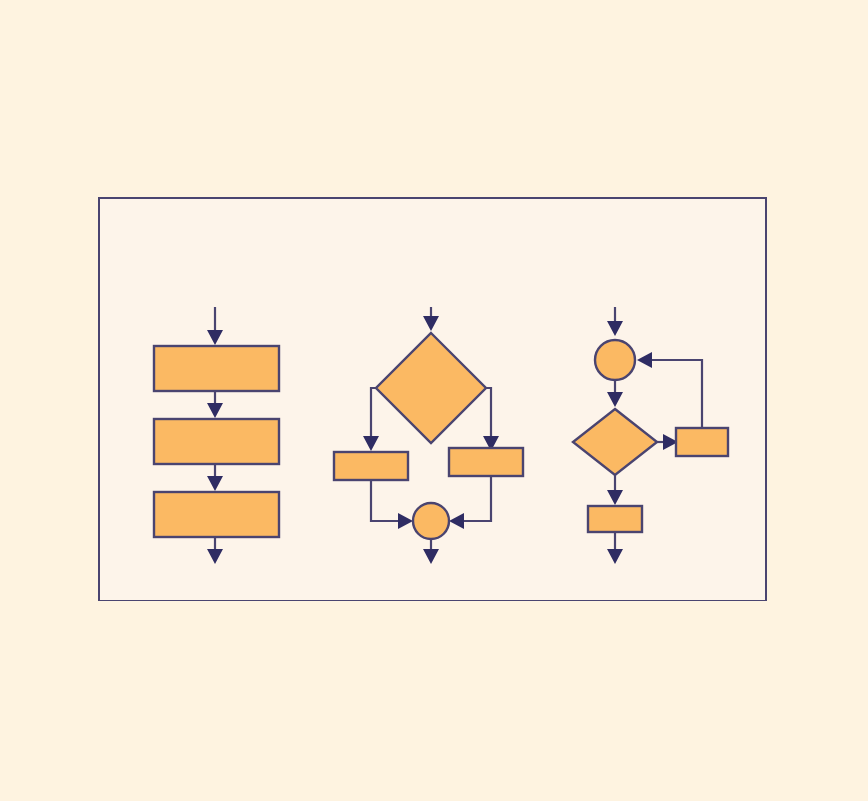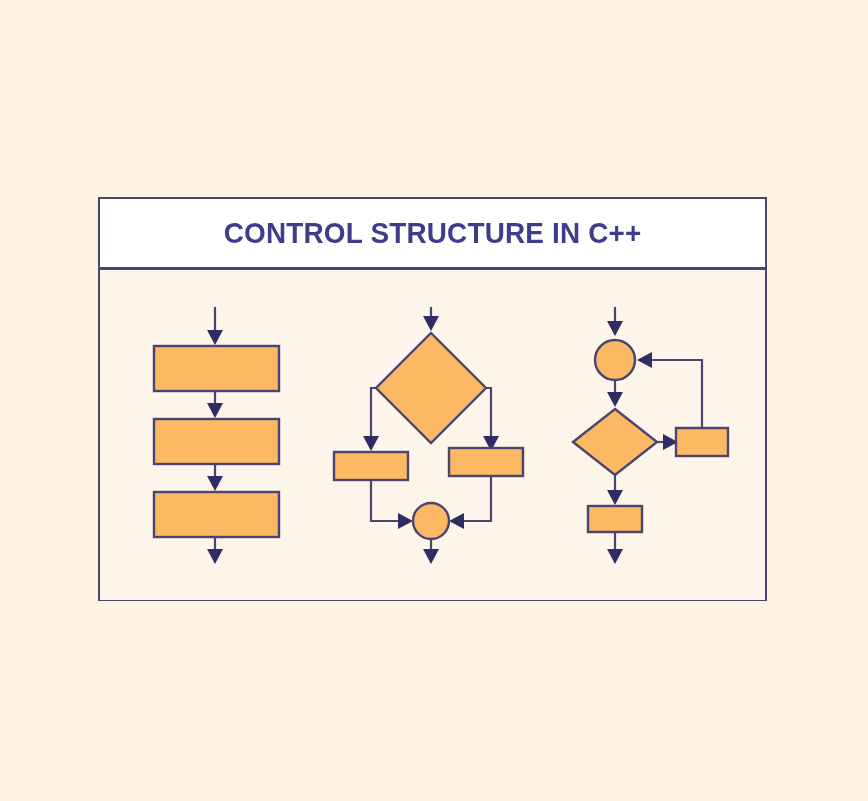--- a/index.html
+++ b/index.html
@@ -84,23 +84,20 @@
     fill: #2F2C63;
   }
 </style>
 </head>
 <body>
 
 <div id="stage">
 
   <div class="panel">
 
-    <div class="panel-header">
-      <div class="panel-title">CONTROL STRUCTURE IN C++</div>
-    </div>
 
     <div class="panel-body">
 
       <svg class="diagram-svg" viewBox="0 0 669 330">
 
         <g>
 
           <g>
             <line class="flow-line" x1="115" y1="37" x2="115" y2="62"></line>
             <polygon class="flow-arrowhead" points="107,60 123,60 115,75"></polygon>

